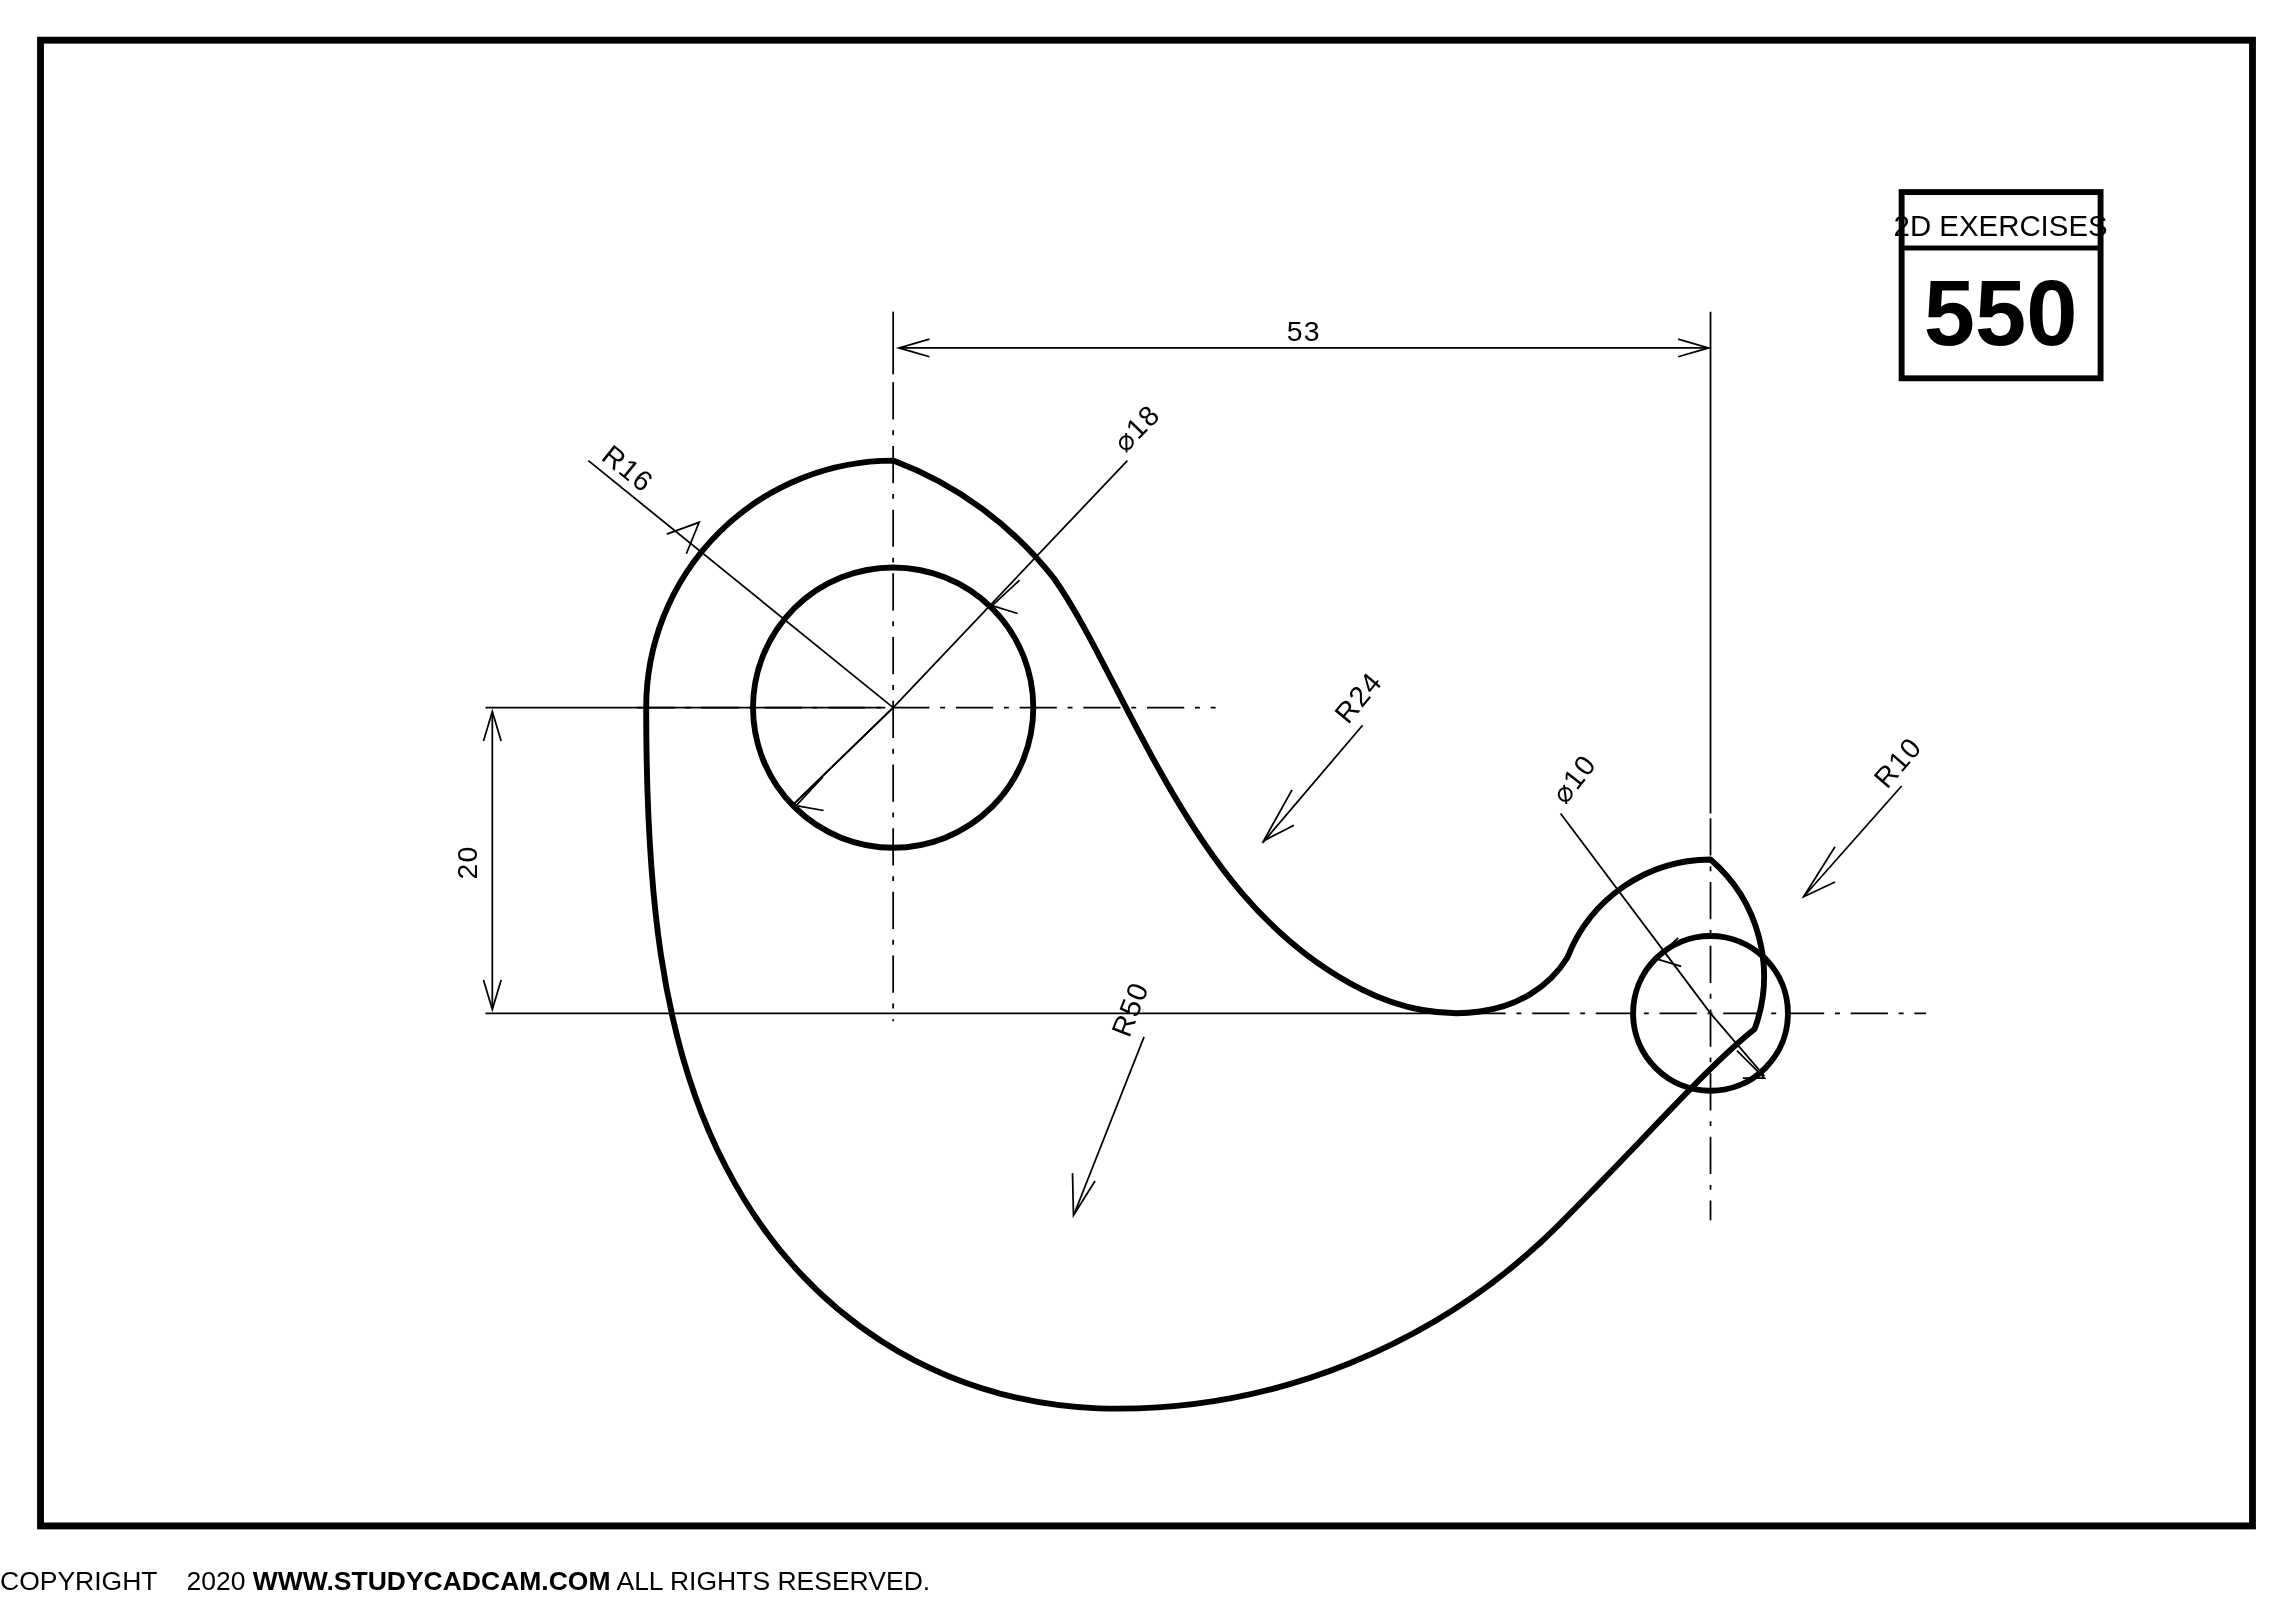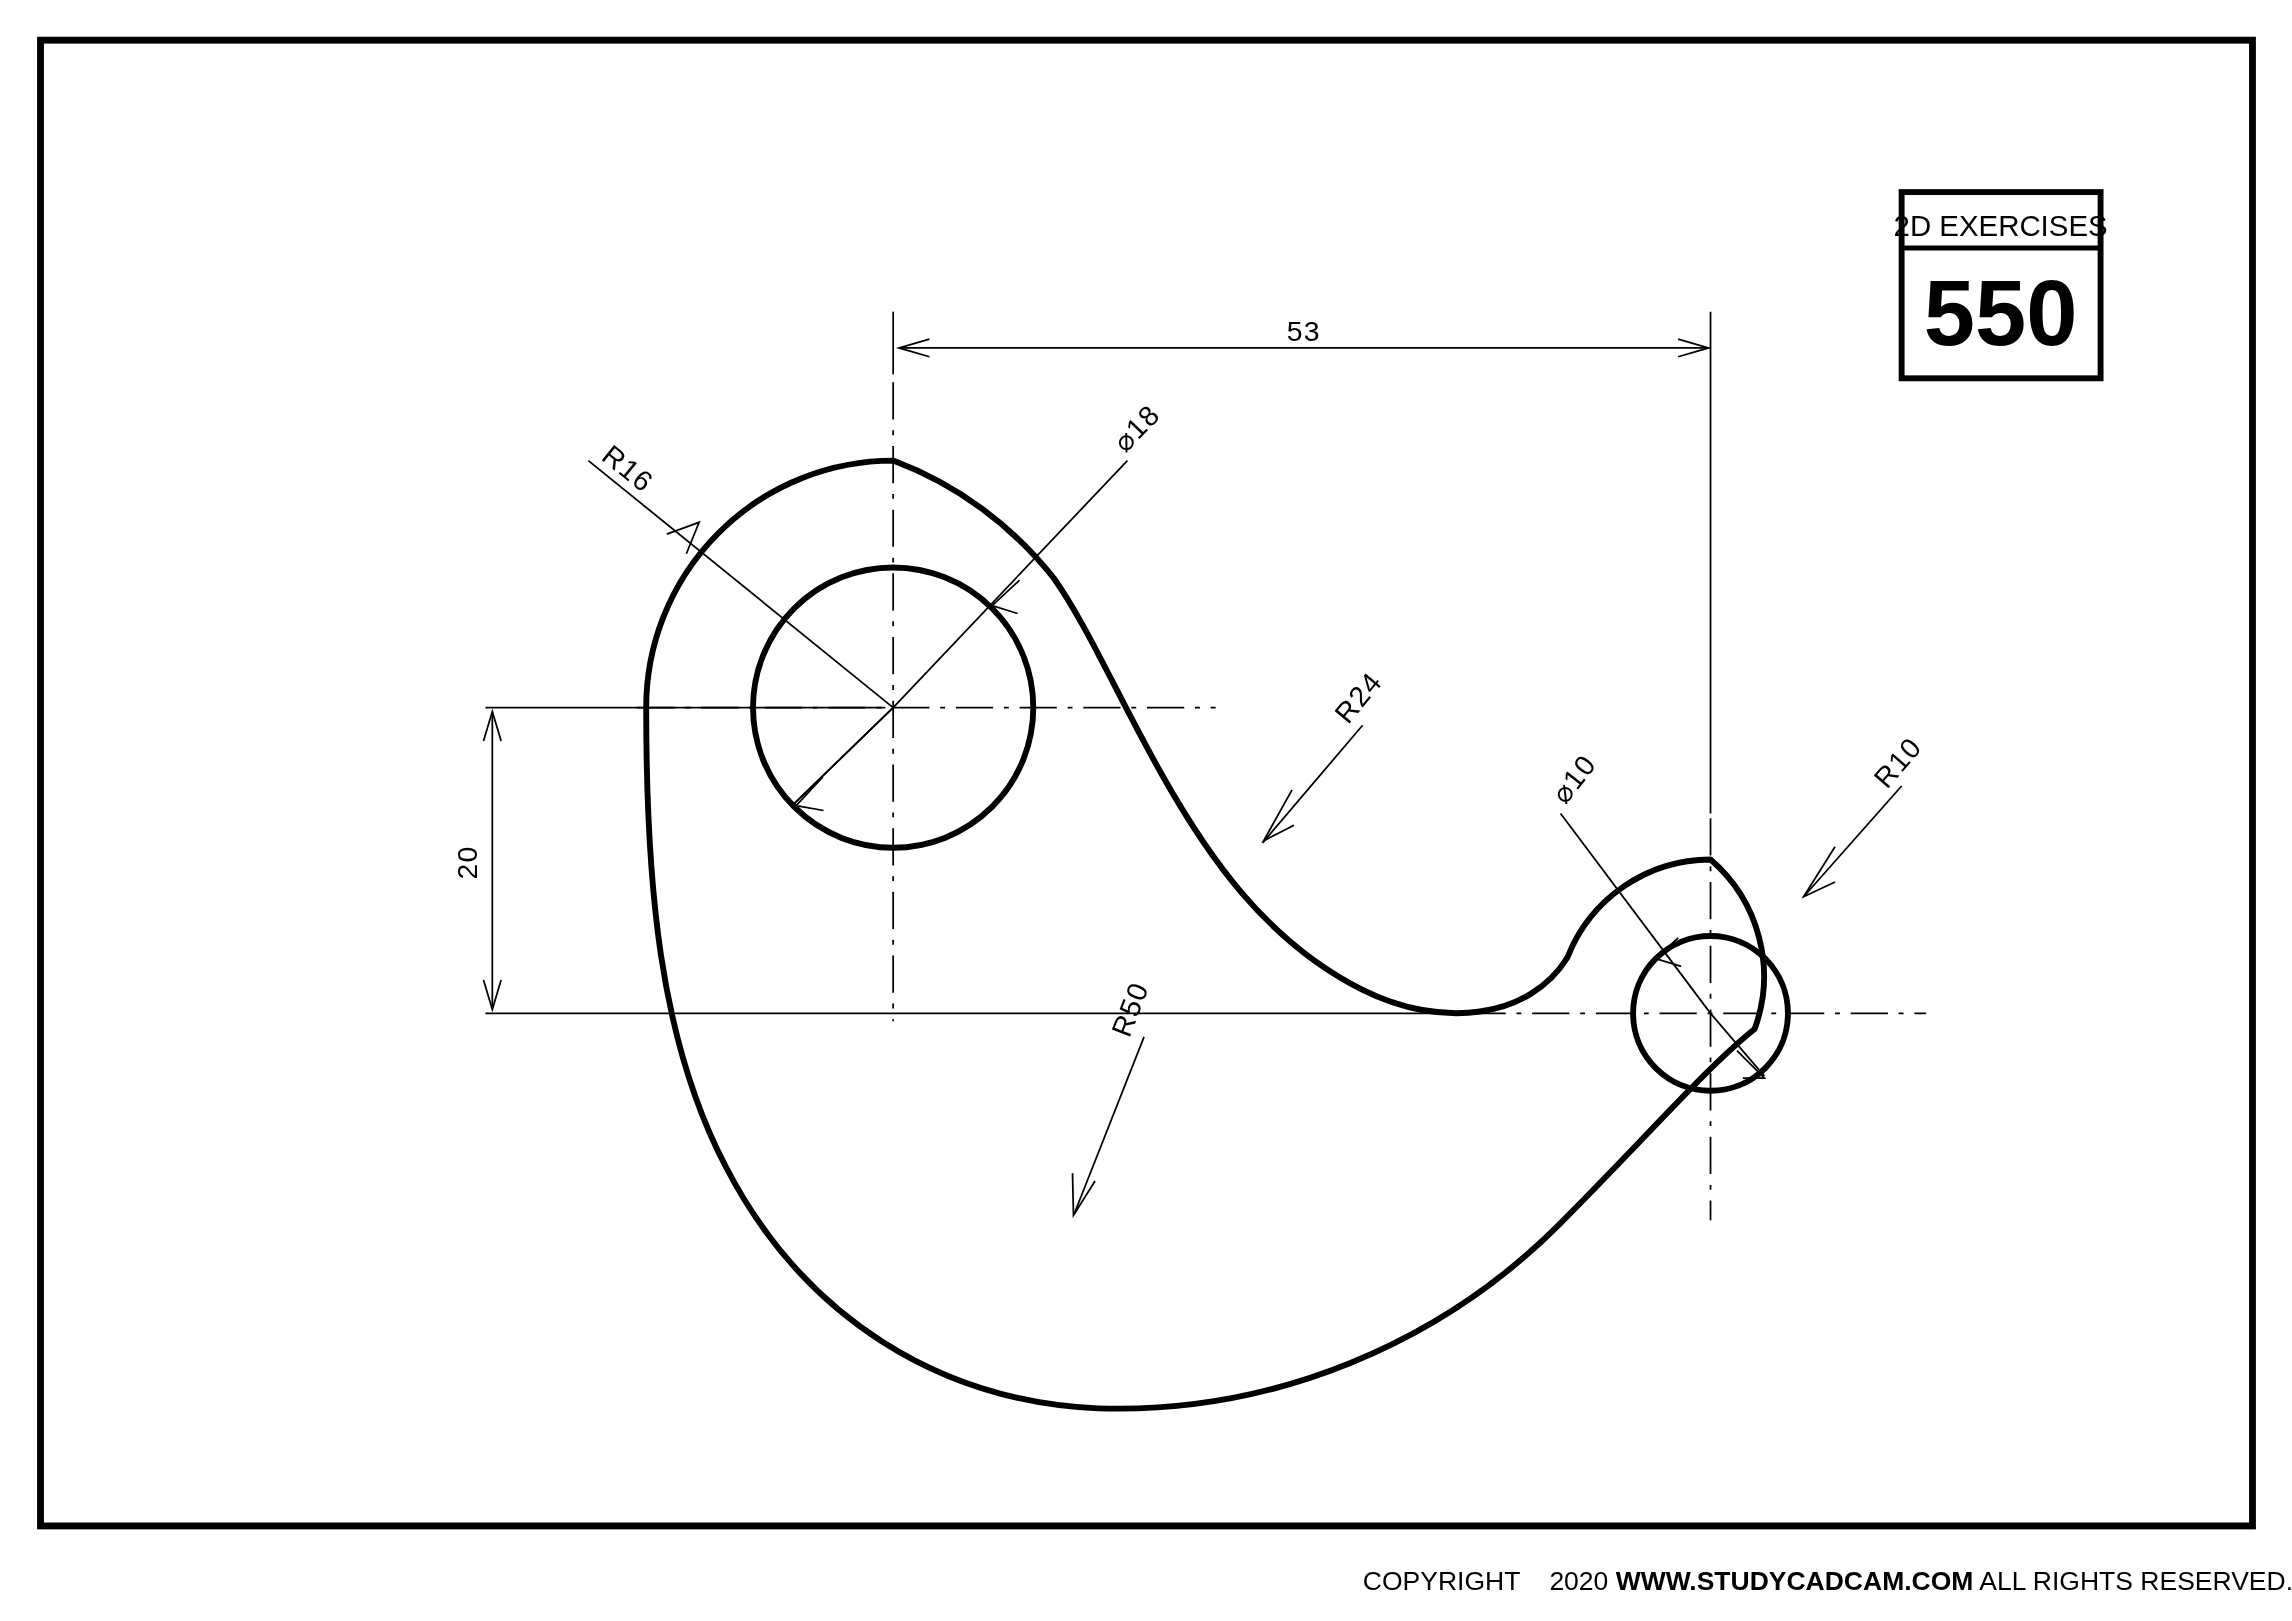--- a/index.html
+++ b/index.html
@@ -97,21 +97,21 @@
     font-size: 94px;
     font-weight: bold;
     fill: #000000;
     text-anchor: middle;
   }
   #footer {
     position: absolute;
     left: 0;
     top: 1566px;
     width: 2293px;
-    text-align: right;
+    text-align: left;
     font-size: 26.5px;
     color: #000000;
     font-family: "Liberation Sans", sans-serif;
     white-space: pre;
   }
   #footer .bold { font-weight: bold; }
 </style>
 </head>
 <body>
 

